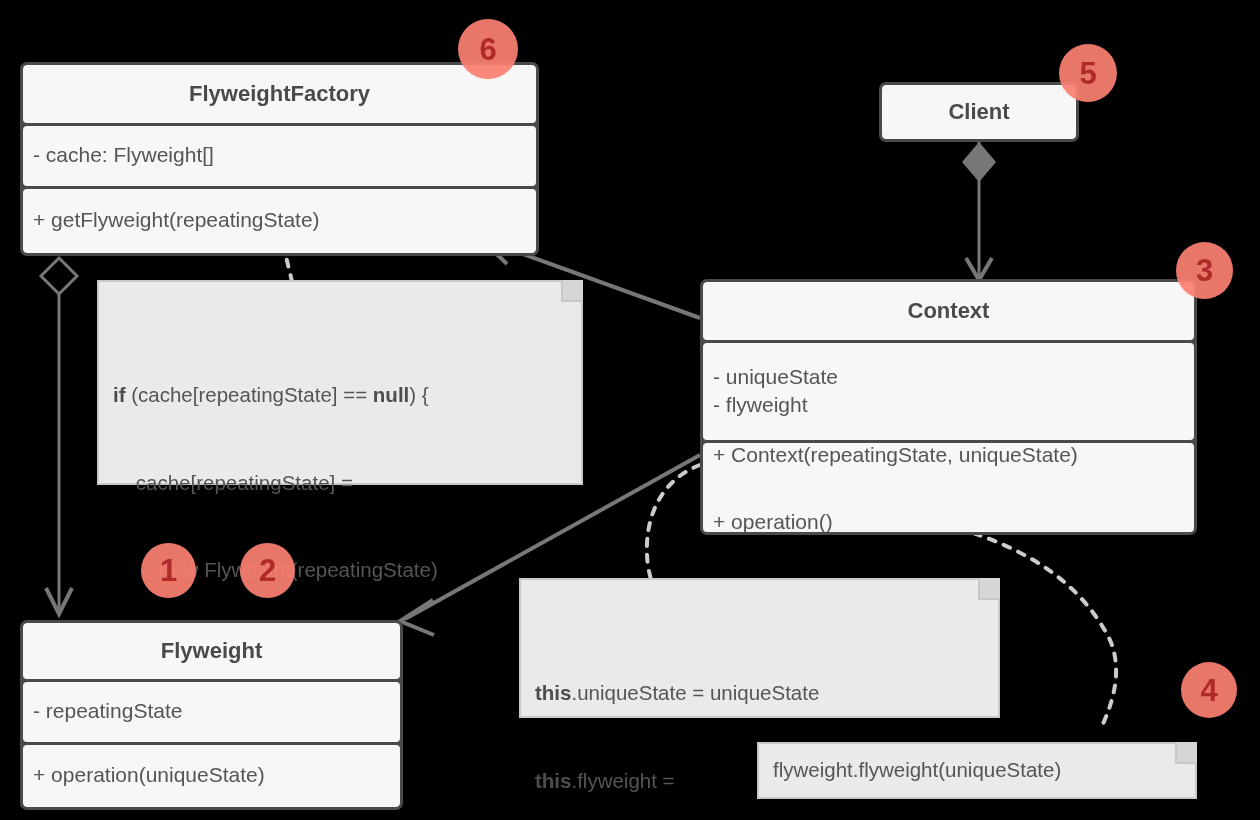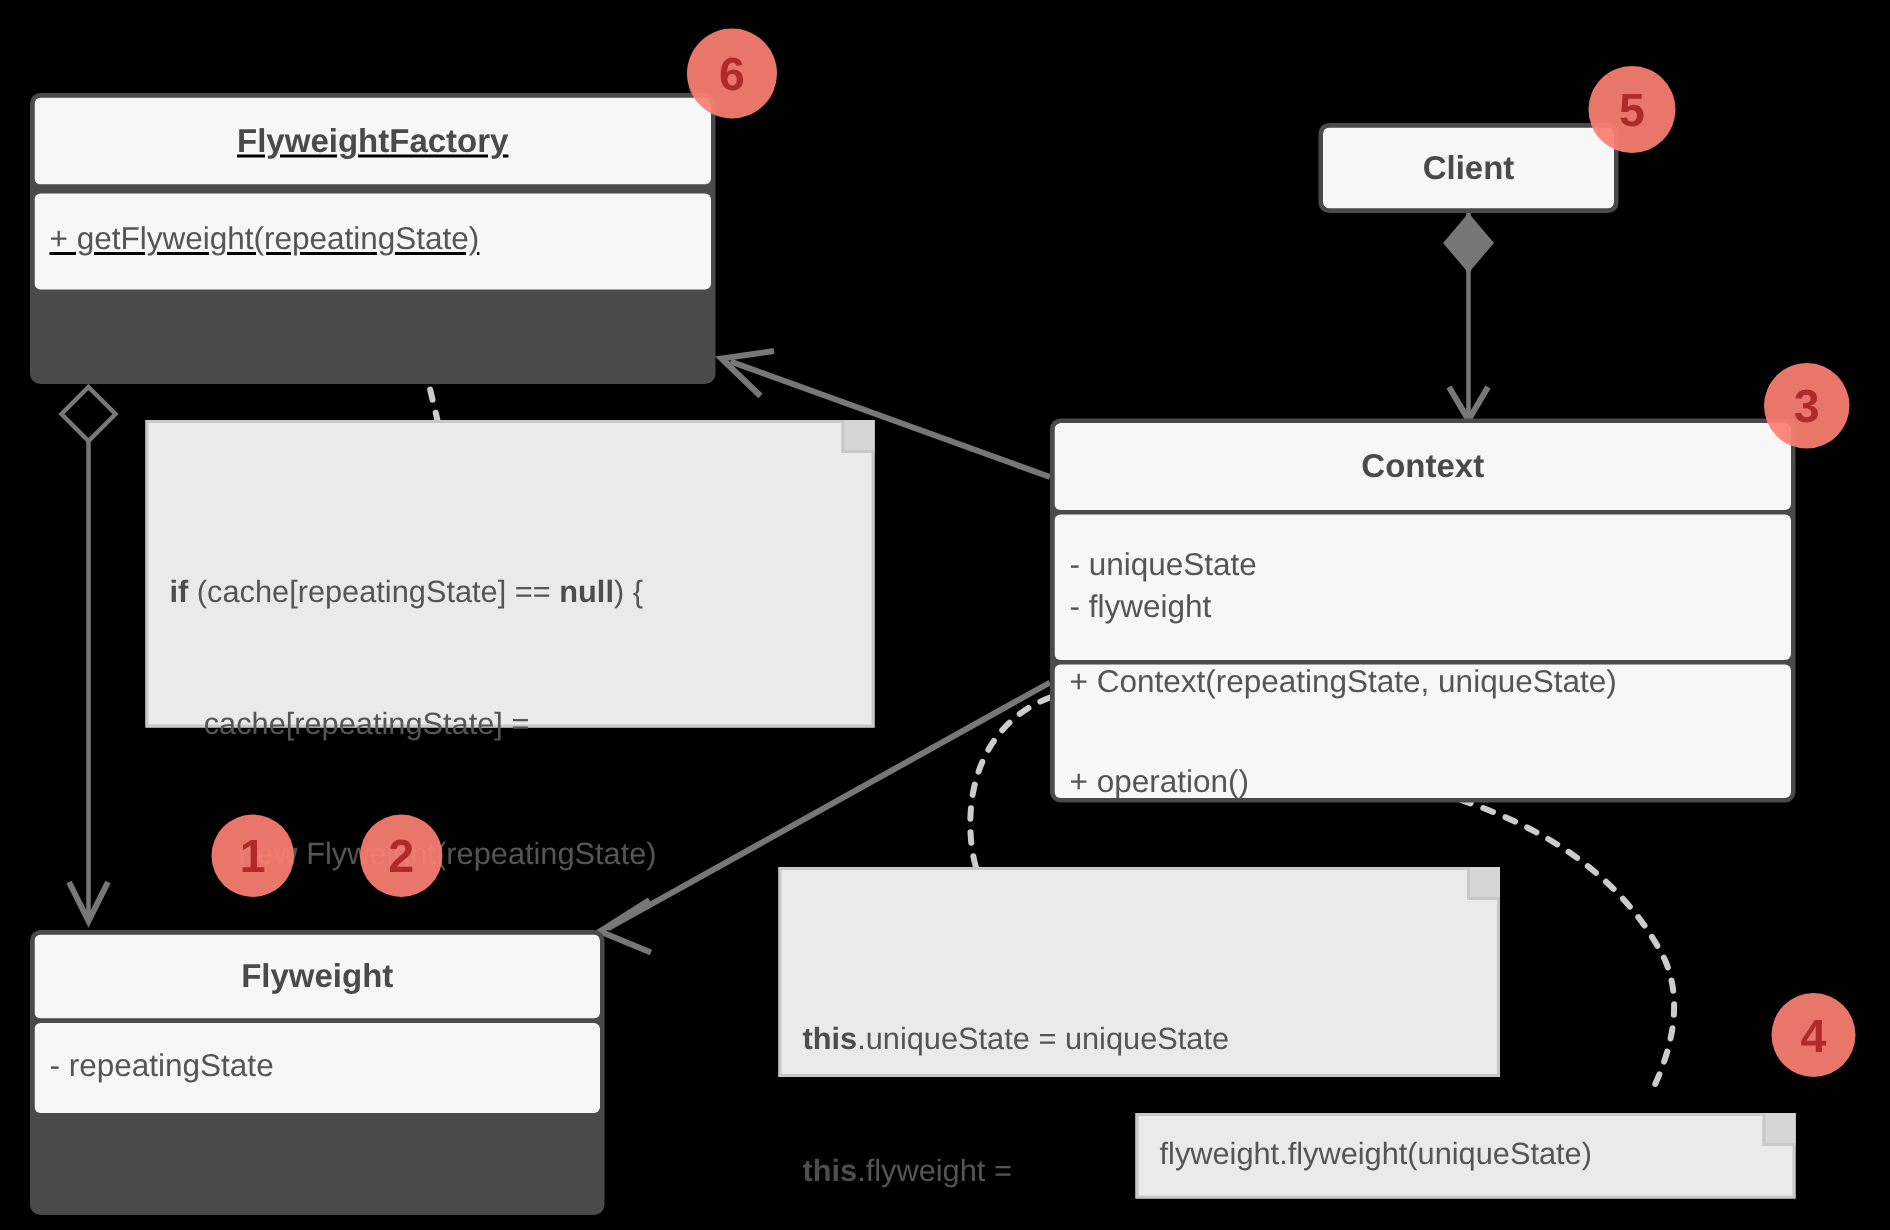--- a/index.html
+++ b/index.html
@@ -140,23 +140,26 @@
     <g>
       <path d="M 700 465 C 660 480, 642 520, 648 566, 652 590, 660 600, 668 606" fill="none" stroke="#cccccc" stroke-width="4" stroke-dasharray="7 9" stroke-linecap="round"></path>
     </g>
 
     <g>
       <circle cx="883" cy="512" r="7" fill="none" stroke="#cccccc" stroke-width="4"></circle>
       <path d="M 896 515 C 980 528, 1070 560, 1110 640, 1122 668, 1115 700, 1100 730" fill="none" stroke="#cccccc" stroke-width="4" stroke-dasharray="7 9" stroke-linecap="round"></path>
     </g>
   </svg>
 
-  <div class="uml-class" style="left:20px; top:62px; width:457px; height:194px;text-decoration:underline;">
+  <div class="uml-class" style="left:20px; top:62px; width:519px; height:194px;">
     <div class="uml-row uml-title" style="height:58px;">FlyweightFactory</div>
     <div class="uml-sep"></div>
+    <div class="uml-row uml-compartment" style="height:60px;">
+      <div class="ln">- cache: Flyweight[]</div>
+    </div>
     <div class="uml-sep"></div>
     <div class="uml-row uml-compartment" style="height:64px;">
       <div class="ln">+ getFlyweight(repeatingState)</div>
     </div>
   </div>
 
   <div class="uml-class" style="left:879px; top:82px; width:200px; height:60px;">
     <div class="uml-row uml-title" style="height:54px;">Client</div>
   </div>
 
@@ -174,20 +177,23 @@
     </div>
   </div>
 
   <div class="uml-class" style="left:20px; top:620px; width:383px; height:190px;">
     <div class="uml-row uml-title" style="height:56px;">Flyweight</div>
     <div class="uml-sep"></div>
     <div class="uml-row uml-compartment" style="height:60px;">
       <div class="ln">- repeatingState</div>
     </div>
     <div class="uml-sep"></div>
+    <div class="uml-row uml-compartment" style="height:62px;">
+      <div class="ln">+ operation(uniqueState)</div>
+    </div>
   </div>
 
   <div class="note" style="left:97px; top:280px; width:486px; height:205px;">
     <span class="fold"></span>
     <div><b>if</b> (cache[repeatingState] == <b>null</b>) {</div>
     <div>    cache[repeatingState] =</div>
     <div>        <b>new</b> Flyweight(repeatingState)</div>
     <div>}</div>
     <div><b>return</b> cache[repeatingState]</div>
   </div>

